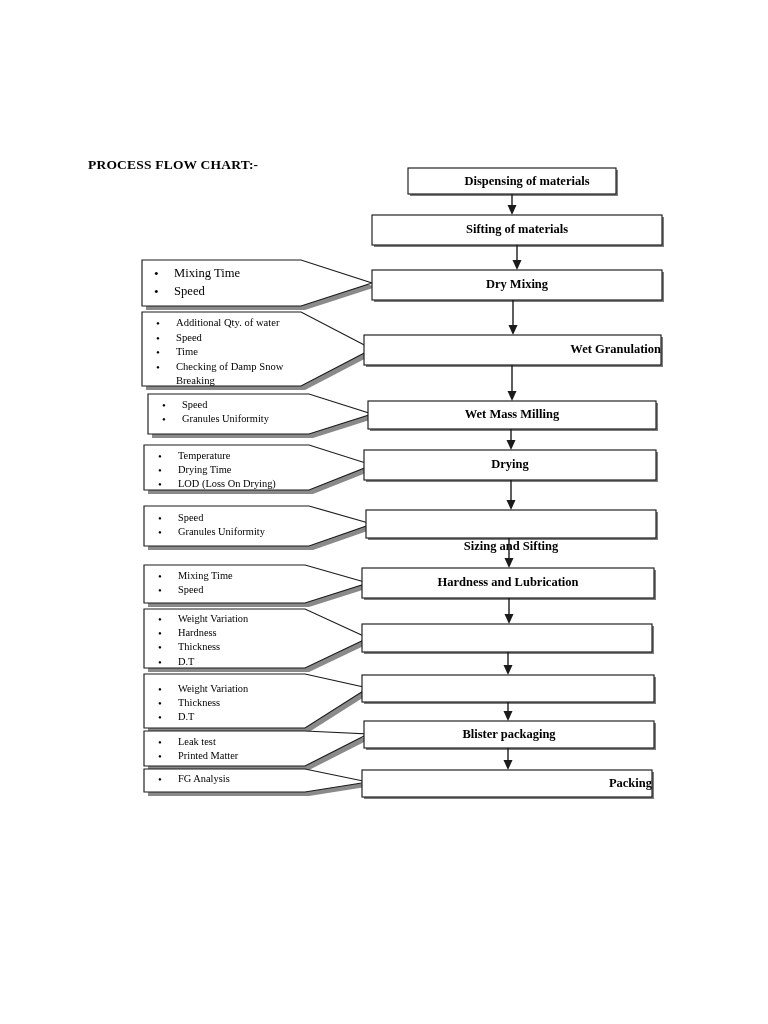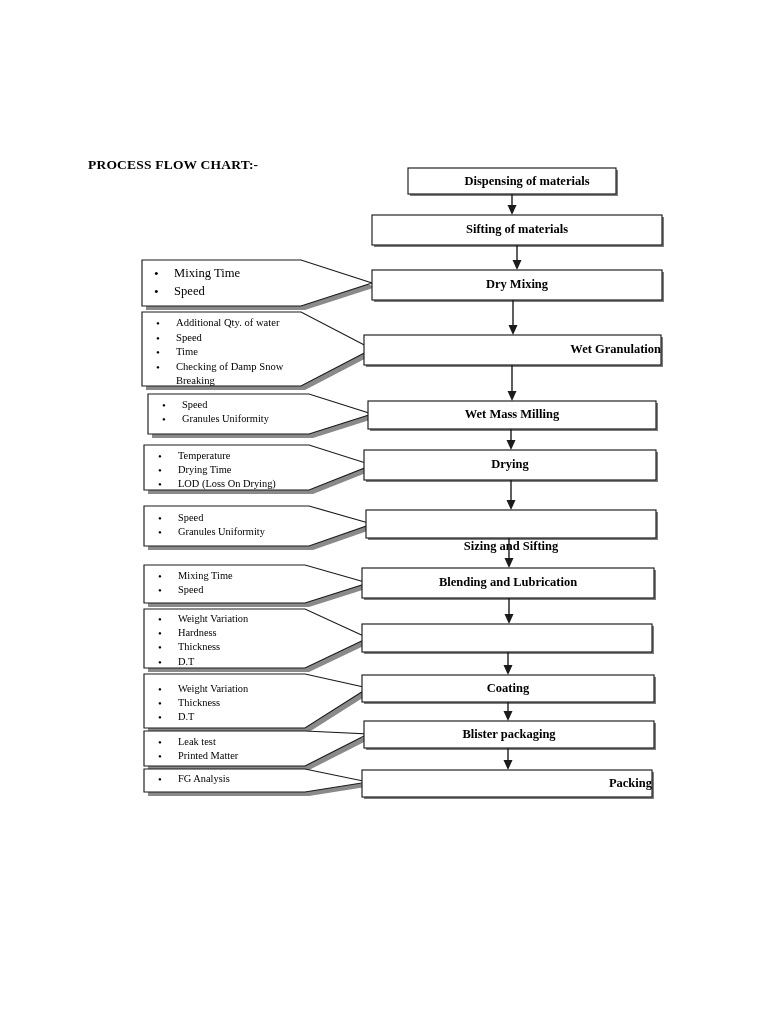--- a/index.html
+++ b/index.html
@@ -276,22 +276,21 @@
     </g>
   </svg>
 
   <div class="proc-label" style="left:408px; top:175px; width:208px;padding-left:15px;">Dispensing of materials</div>
   <div class="proc-label" style="left:372px; top:223px; width:290px;">Sifting of materials</div>
   <div class="proc-label" style="left:372px; top:278px; width:290px;">Dry Mixing</div>
   <div class="proc-label" style="left:364px; top:343px; width:297px;text-align:right;">Wet Granulation</div>
   <div class="proc-label" style="left:368px; top:408px; width:288px;">Wet Mass Milling</div>
   <div class="proc-label" style="left:364px; top:458px; width:292px;">Drying</div>
   <div class="proc-label" style="left:366px; top:500px; width:290px;margin-top:40px;">Sizing and Sifting</div>
-  <div class="proc-label" style="left:362px; top:576px; width:292px;">Blending and Lubrication</div>
-  <div class="proc-label" style="left:362px; top:682px; width:292px;">Coating</div>
+  <div class="proc-label" style="left:362px; top:576px; width:292px;">Hardness and Lubrication</div>
   <div class="proc-label" style="left:364px; top:728px; width:290px;">Blister packaging</div>
   <div class="proc-label" style="left:362px; top:777px; width:290px;text-align:right;">Packing</div>
 
   <ul class="callout-list cal-lg" style="left:148px; top:265px;">
     <li><span class="bullet">•</span><span>Mixing Time</span></li>
     <li><span class="bullet">•</span><span>Speed</span></li>
   </ul>
 
   <ul class="callout-list cal-md" style="left:150px; top:316px;">
     <li><span class="bullet">•</span><span>Additional Qty. of water</span></li>

